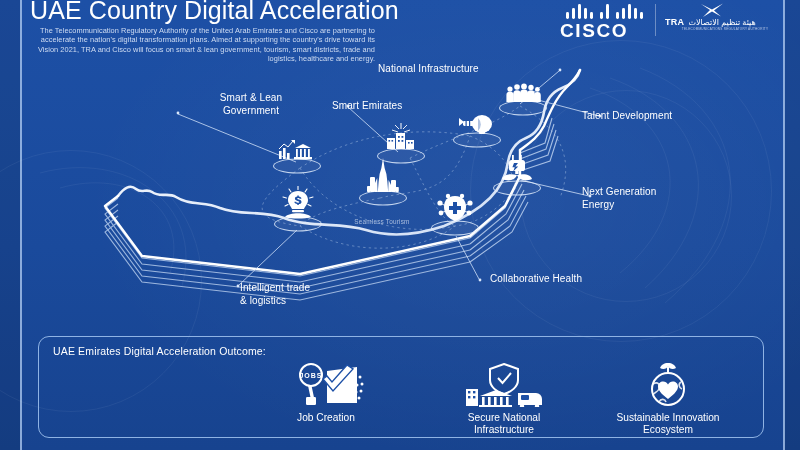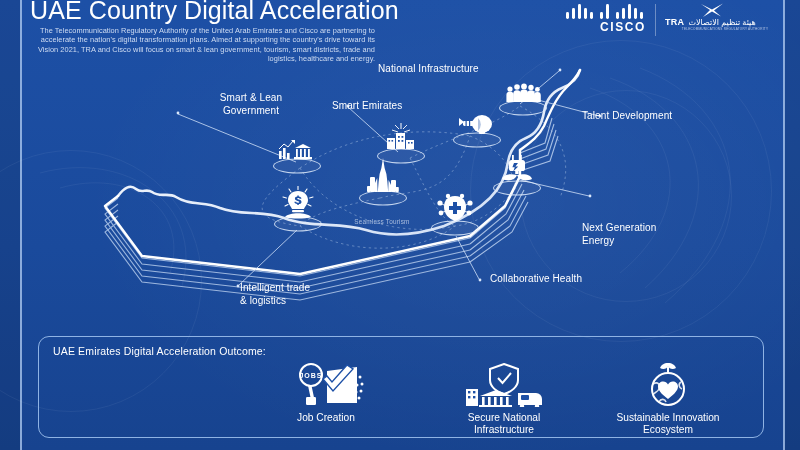--- a/index.html
+++ b/index.html
@@ -23,22 +23,22 @@
   
   #header{position:absolute;left:0;top:0;width:800px;height:62px;}
   #title{position:absolute;left:30px;top:-4px;font-size:25px;line-height:28px;
          font-weight:400;letter-spacing:.1px;color:#fff;white-space:nowrap;}
   #intro{position:absolute;left:30px;top:26px;width:345px;font-size:7.4px;
          line-height:9.4px;color:#cfdcf2;letter-spacing:.05px;text-align:right;}
 
   #cisco-logo{position:absolute;left:560px;top:4px;width:86px;height:34px;}
   #cisco-bars{position:absolute;left:0;top:0;width:86px;height:15px;}
   #cisco-bars i{position:absolute;bottom:0;width:2.6px;background:#fff;border-radius:1.4px;}
-  #cisco-word{position:absolute;left:0;top:16px;width:86px;text-align:right;
-      font-size:12px;font-weight:700;letter-spacing:1.6px;color:#fff;}
+  #cisco-word{position:absolute;left:0;top:16px;width:86px;text-align:left;
+      font-size:19px;font-weight:700;letter-spacing:1.6px;color:#fff;}
   #logo-div{position:absolute;left:655px;top:4px;width:1px;height:32px;background:rgba(255,255,255,.35);}
   #tra-logo{position:absolute;left:665px;top:3px;width:120px;height:36px;}
   #tra-star{position:absolute;left:34px;top:-1px;width:26px;height:16px;}
   #tra-word{position:absolute;left:0;top:14px;width:120px;text-align:left;
       font-size:9px;font-weight:700;letter-spacing:.2px;color:#fff;}
   #tra-sub{position:absolute;left:0;top:24px;width:120px;text-align:center;
       font-size:3.1px;letter-spacing:.25px;color:#bccbe6;}
 
   
   #map{position:absolute;left:0;top:58px;width:800px;height:270px;}
@@ -350,21 +350,21 @@
 
     <div class="lbl" style="left:196px;top:34px;width:110px;text-align:center;">Smart &amp; Lean
 Government</div>
 
     <div class="lbl" style="left:332px;top:42px;">Smart Emirates</div>
 
     <div class="lbl" style="left:378px;top:5px;">National Infrastructure</div>
 
     <div class="lbl" style="left:582px;top:52px;">Talent Development</div>
 
-    <div class="lbl" style="left:582px;top:128px;margin-top:36px;">Next Generation
+    <div class="lbl" style="left:582px;top:128px;">Next Generation
 Energy</div>
 
     <div class="lbl" style="left:490px;top:215px;">Collaborative Health</div>
 
     <div class="lbl" style="left:240px;top:224px;">Intelligent trade
 &amp; logistics</div>
 
     <div class="lbl dim" style="left:344px;top:158px;width:76px;text-align:center;">Seamless Tourism</div>
   </div>
 

